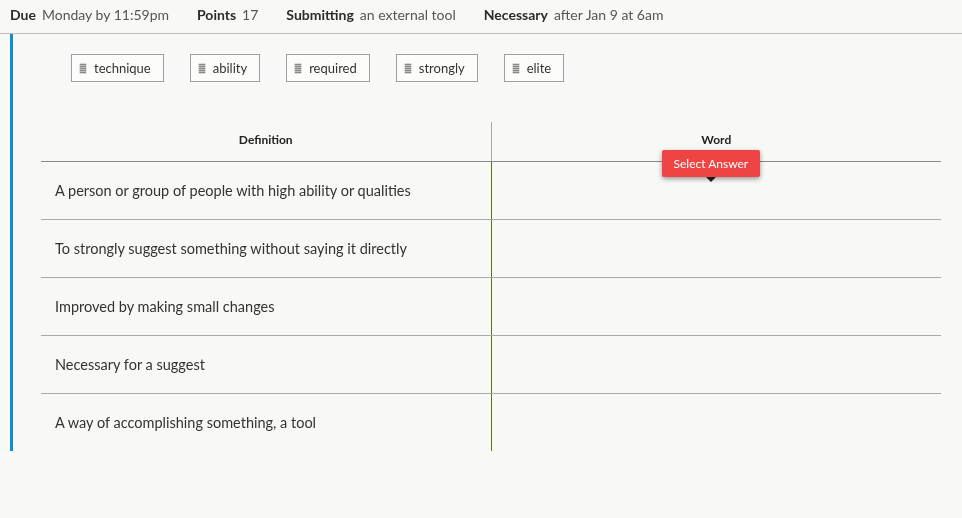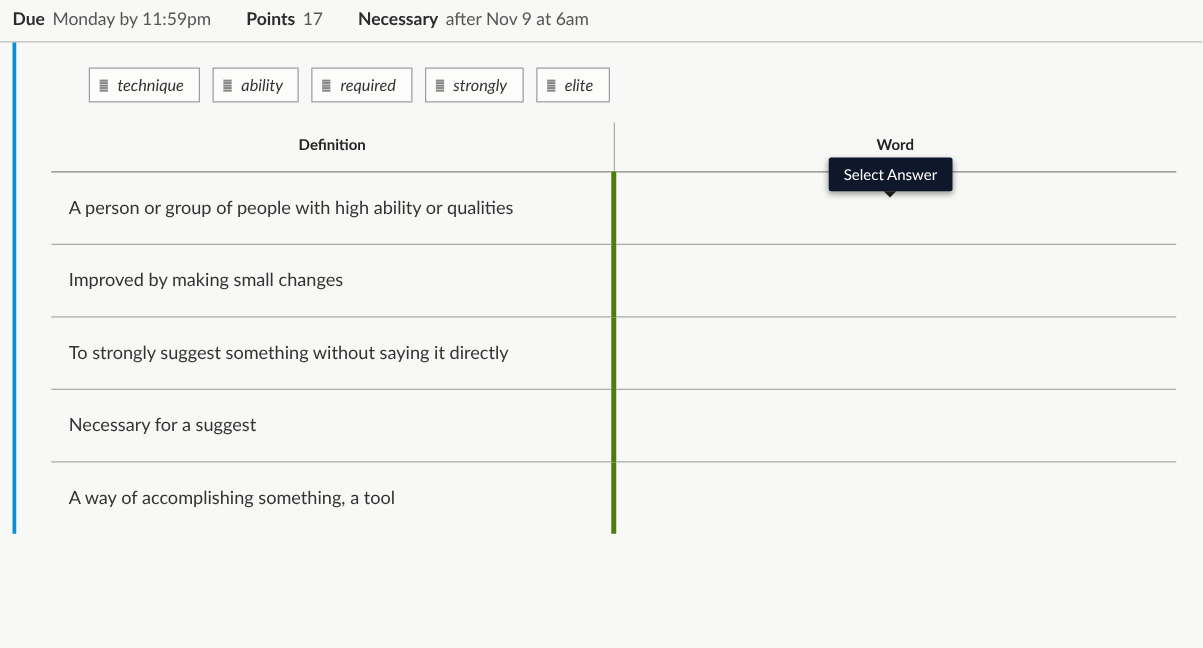--- a/index.html
+++ b/index.html
@@ -22,24 +22,23 @@
     .header-item { display: flex; align-items: flex-start; gap: 6px; }
     .header-label { font-weight: 700; color: #2c2c2c; }
     .header-value { color: #555; }
     .content-wrap {
       padding: 20px 0 0 28px;
       border-left: 3px solid #0b8ed4;
       margin-left: 10px;
     }
     .word-bank {
       display: flex;
-      gap: 10px;
-      margin-bottom: 16px;
+      gap: 26px;
+      margin-bottom: 40px;
       margin-left: 30px;
-      font-style: italic;
     }
     .word-chip {
       display: flex;
       align-items: center;
       gap: 8px;
       border: 1px solid #9aa0a6;
       background: #fcfcfb;
       padding: 5px 12px 5px 8px;
       font-size: 13px;
       color: #333;
@@ -71,27 +70,27 @@
       color: #222;
     }
     .match-table td {
       padding: 20px 14px;
       border-bottom: 1px solid #aaa;
       font-size: 14.5px;
       color: #333;
       vertical-align: middle;
       position: relative;
     }
-    .match-table td.def-cell { border-right: 4px solid #4d7c0f; }
+    .match-table td.def-cell { border-right: 1px solid #4d7c0f; }
     .match-table th.def-head { border-right: 1px solid #aaa; }
     .tooltip {
       position: absolute;
       top: -12px;
       left: 170px;
-      background: #0f172a;
+      background: #ef4444;
       color: #fff;
       font-size: 12px;
       padding: 6px 12px;
       border-radius: 2px;
       white-space: nowrap;
       box-shadow: 0 2px 5px rgba(0,0,0,.4);
     }
     .tooltip::after {
       content: "";
       position: absolute;
@@ -109,22 +108,26 @@
 <div class="header-bar">
   <div class="header-item">
     <span class="header-label">Due</span>
     <span class="header-value">Monday by 11:59pm</span>
   </div>
   <div class="header-item">
     <span class="header-label">Points</span>
     <span class="header-value">17</span>
   </div>
   <div class="header-item">
+    <span class="header-label">Submitting</span>
+    <span class="header-value">an external tool</span>
+  </div>
+  <div class="header-item">
     <span class="header-label">Necessary</span>
-    <span class="header-value">after Nov 9 at 6am</span>
+    <span class="header-value">after Jan 9 at 6am</span>
   </div>
 </div>
 
 <div class="content-wrap">
 
   <div class="word-bank">
     <div class="word-chip">
       <span class="drag-handle">
           <span></span>
           <span></span>
@@ -184,28 +187,28 @@
       </tr>
     </thead>
     <tbody>
       <tr>
         <td class="def-cell">A person or group of people with high ability or qualities</td>
         <td>
           <div class="tooltip">Select Answer</div>
         </td>
       </tr>
       <tr>
+        <td class="def-cell">To strongly suggest something without saying it directly</td>
+        <td></td>
+      </tr>
+      <tr>
         <td class="def-cell">Improved by making small changes</td>
         <td></td>
       </tr>
       <tr>
-        <td class="def-cell">To strongly suggest something without saying it directly</td>
-        <td></td>
-      </tr>
-      <tr>
         <td class="def-cell">Necessary for a suggest</td>
         <td></td>
       </tr>
       <tr>
         <td class="def-cell" style="border-bottom:none">A way of accomplishing something, a tool</td>
         <td style="border-bottom:none"></td>
       </tr>
     </tbody>
   </table>
 

